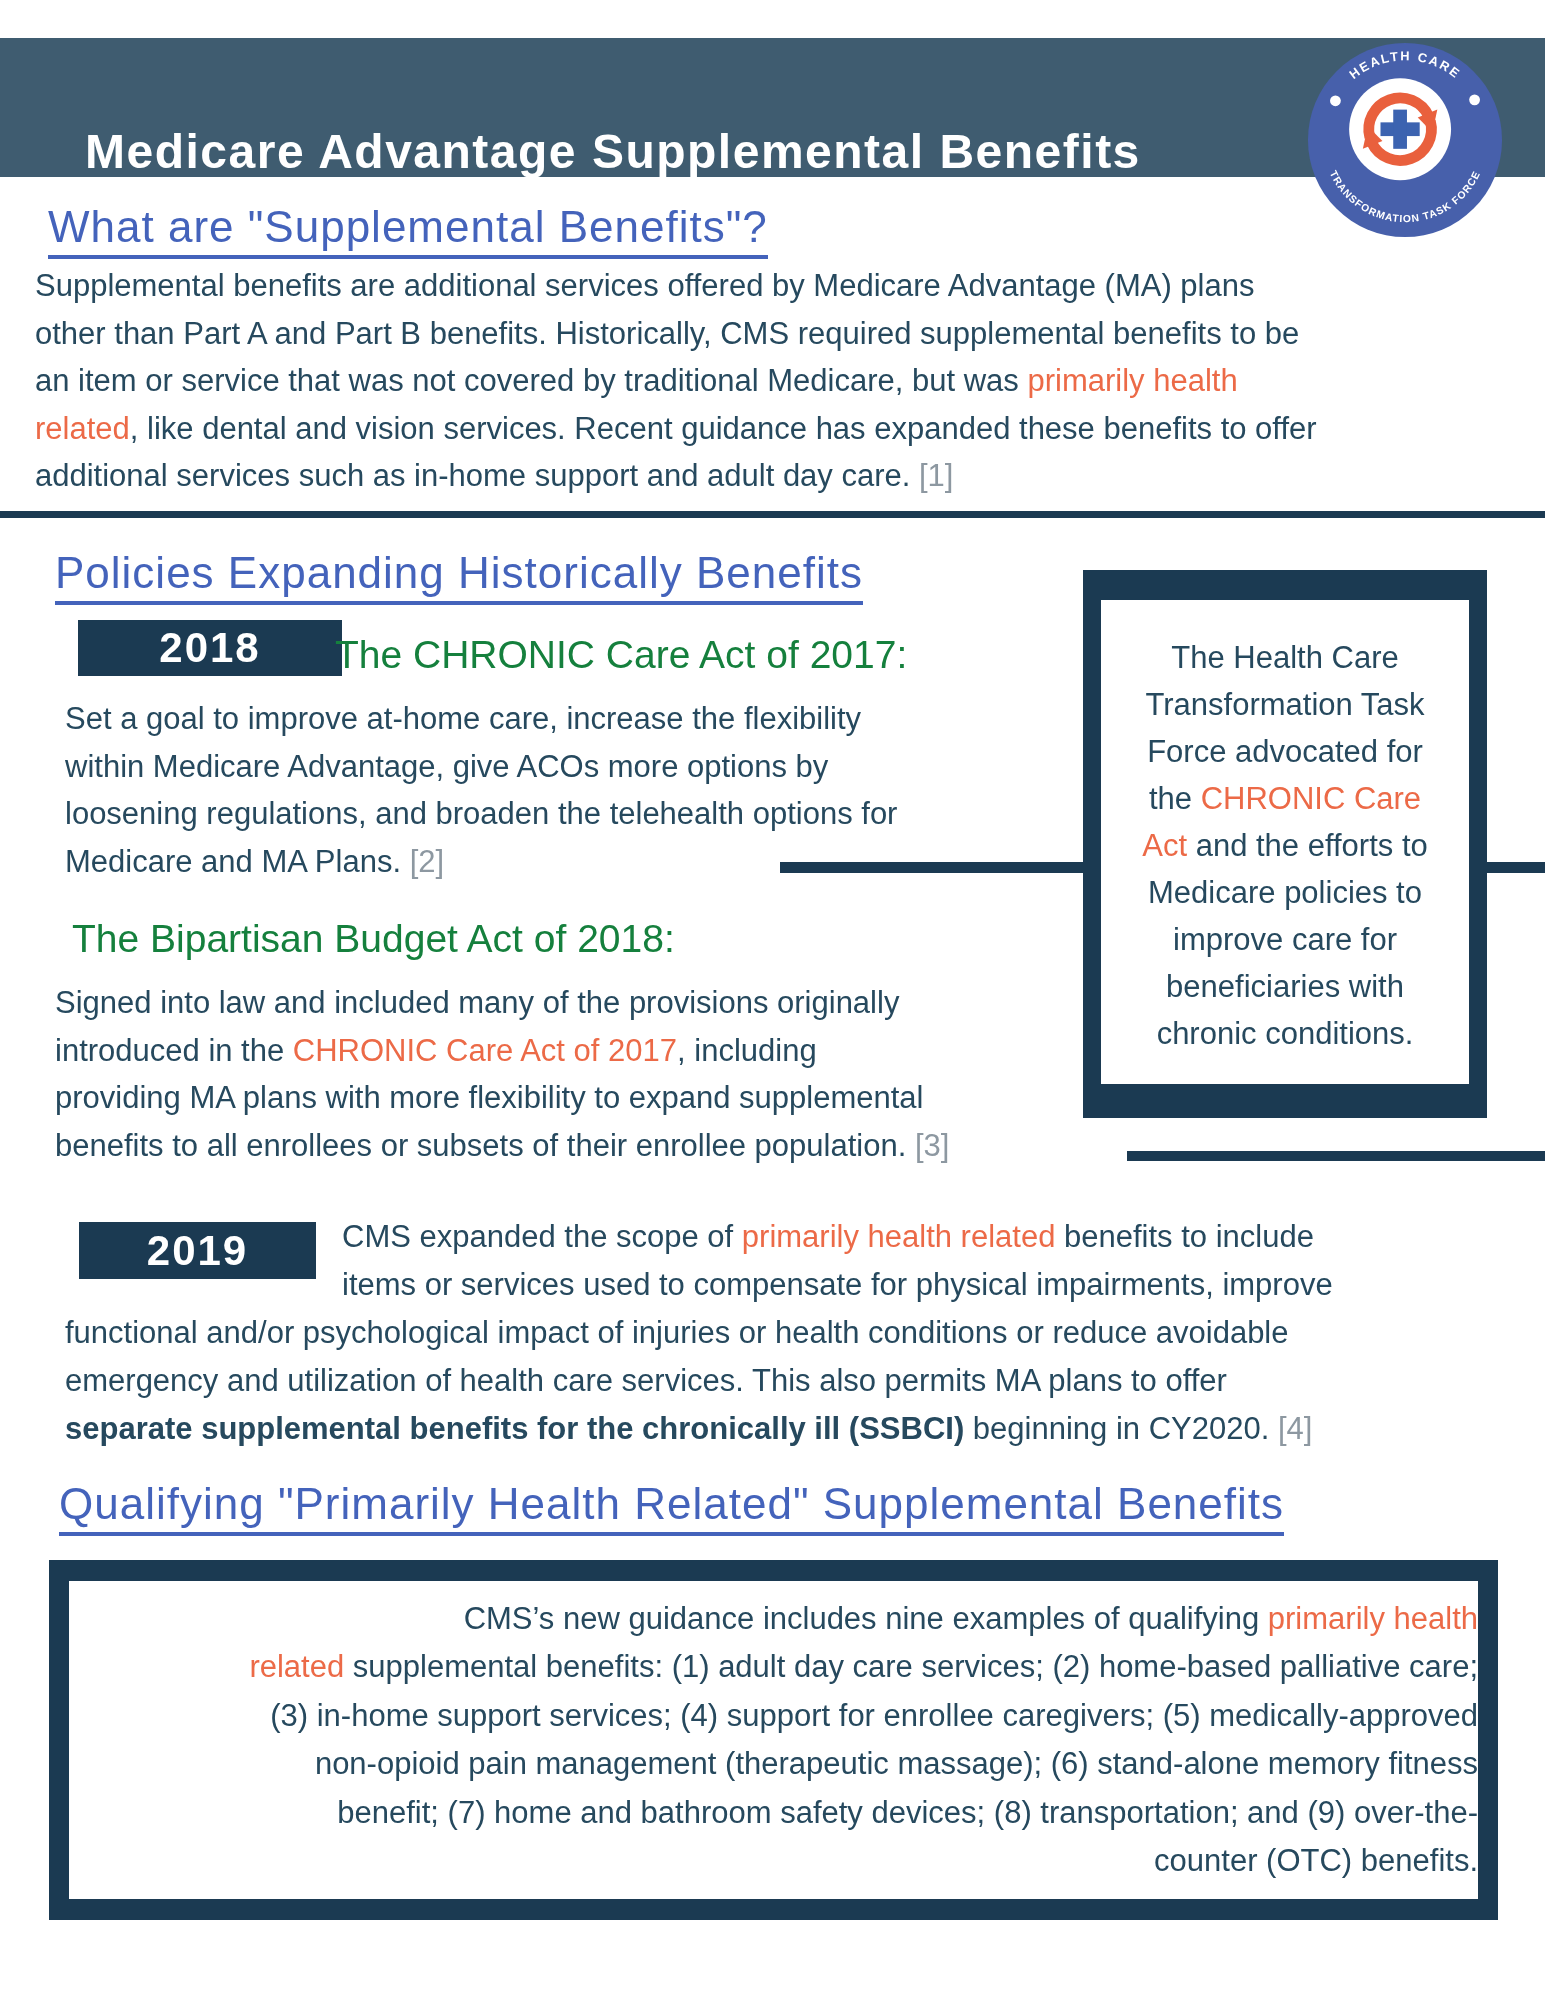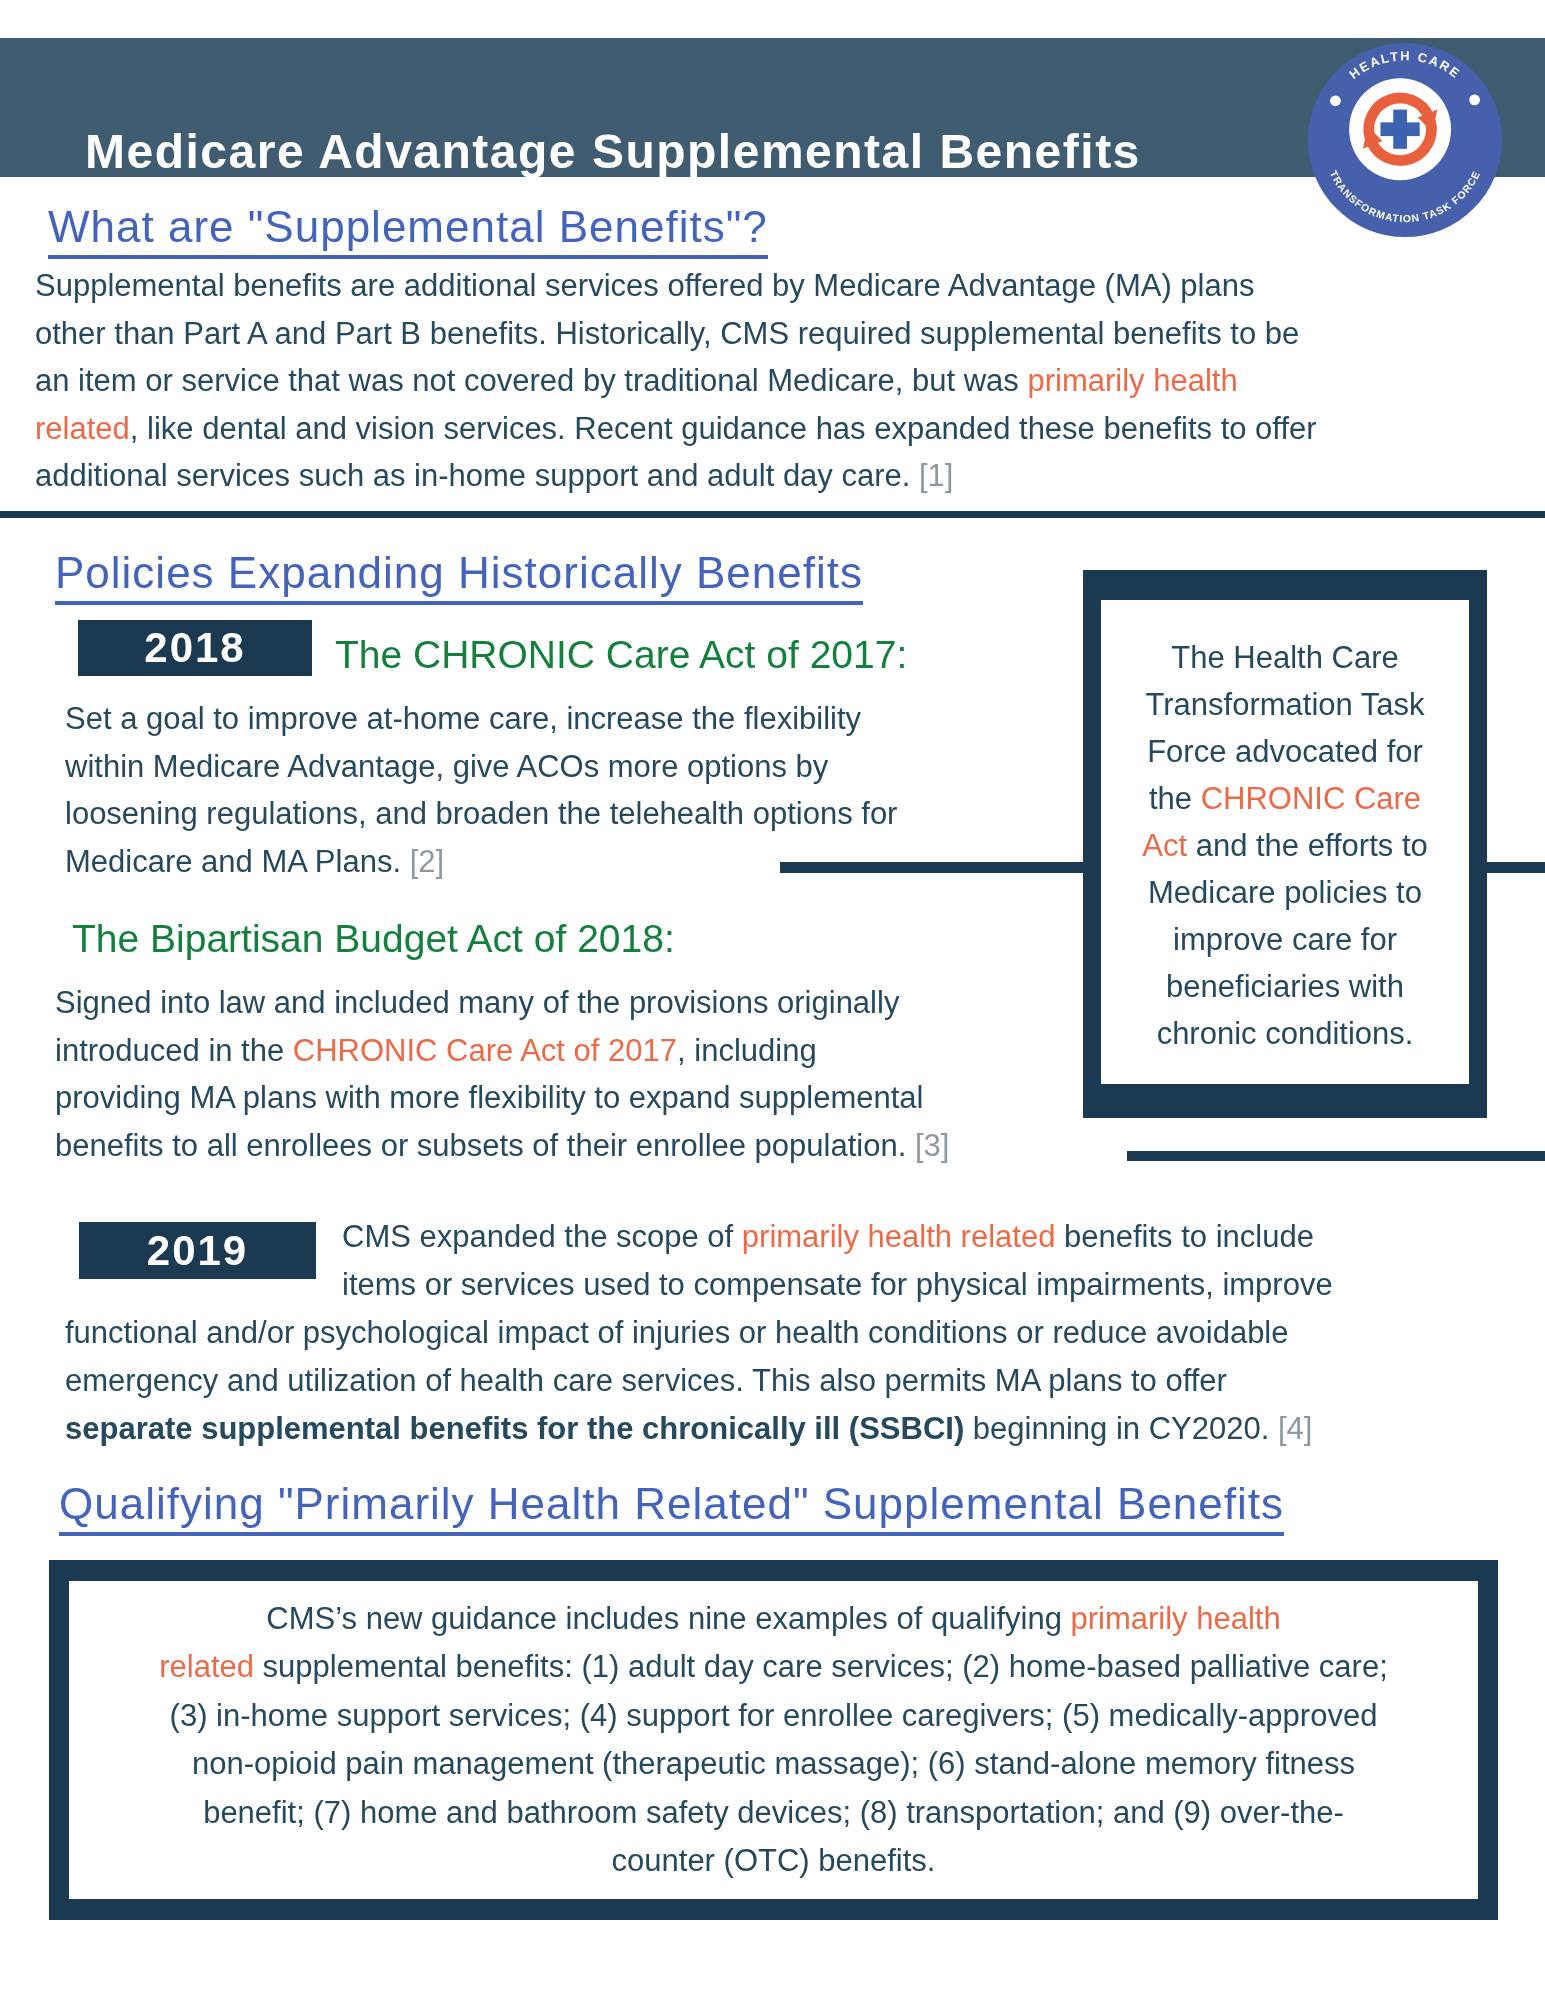--- a/index.html
+++ b/index.html
@@ -33,39 +33,39 @@
   #p-2019 .tl:nth-child(-n+2){padding-left:277px;}
 
   .divider{position:absolute;left:0;top:511px;width:1545px;height:7px;background:#1b3a52;}
   .accent-line{position:absolute;background:#1b3a52;z-index:1;}
   #accent-line-1{left:780px;top:862px;width:765px;height:11px;}
   #accent-line-2{left:1127px;top:1151px;width:418px;height:10px;}
 
   
   .year-badge{position:absolute;background:#1b3a52;color:#ffffff;display:flex;
               align-items:center;justify-content:center;font-size:42px;font-weight:bold;letter-spacing:2px;}
-  #badge-2018{left:78px;top:620px;width:234px;height:56px;}
+  #badge-2018{left:78px;top:620px;width:264px;height:56px;}
   #badge-2019{left:79px;top:1222px;width:237px;height:57px;}
 
   
   .act-heading{position:absolute;color:#15803d;font-size:39px;white-space:nowrap;}
   #chronic-title{left:335px;top:633px;}
   #bba-title{left:72px;top:917px;}
 
   
   .sidebar-box{position:absolute;left:1083px;top:570px;width:404px;height:548px;background:#1b3a52;z-index:2;}
   .sidebar-inner{position:absolute;left:18px;right:18px;top:30px;bottom:34px;background:#ffffff;
                  display:flex;align-items:center;justify-content:center;}
   .sidebar-note{color:#26495e;font-size:31px;line-height:47px;text-align:center;width:100%;padding-top:6px;}
 
   
   .bottom-box{position:absolute;left:49px;top:1560px;width:1449px;height:360px;background:#1b3a52;}
   .bottom-inner{position:absolute;left:20px;right:20px;top:21px;bottom:21px;background:#ffffff;
                 display:flex;align-items:center;justify-content:center;}
-  .bottom-note{color:#26495e;font-size:31px;line-height:48.5px;text-align:center;width:100%;}
+  .bottom-note{color:#26495e;font-size:31px;line-height:48.5px;text-align:right;width:100%;}
 </style>
 </head>
 <body>
 
 <div class="page">
 
   <div class="header-band"></div>
   <div class="page-title">Medicare Advantage Supplemental Benefits</div>
 
   <svg class="logo" viewBox="0 0 200 200">

